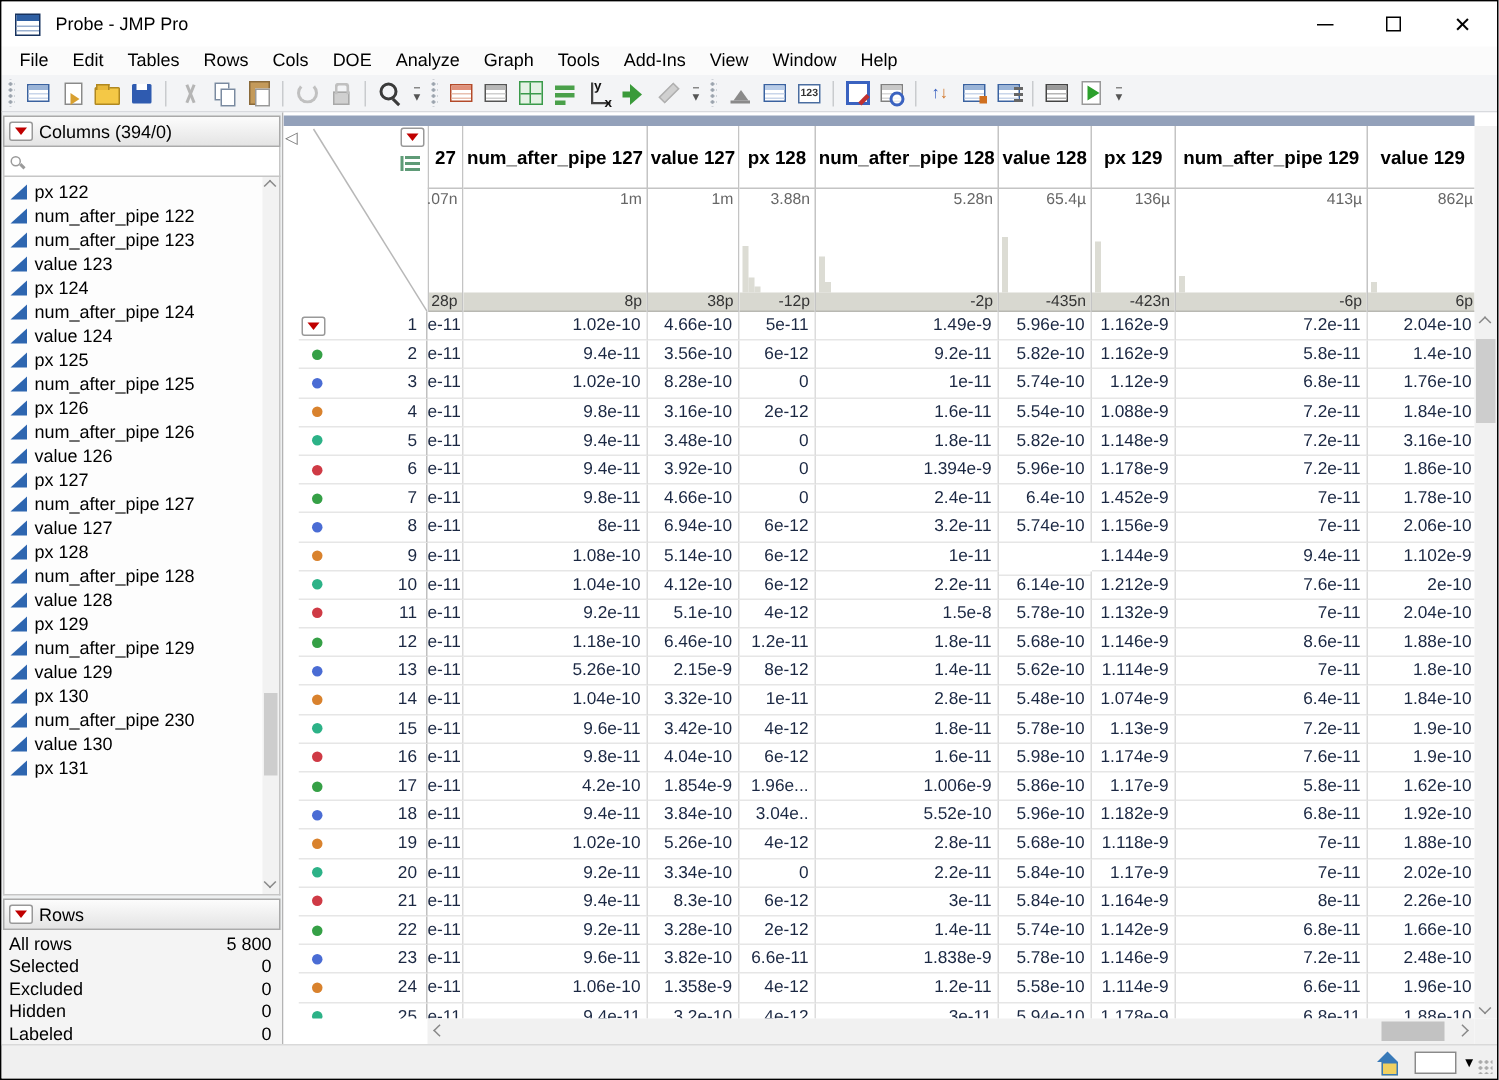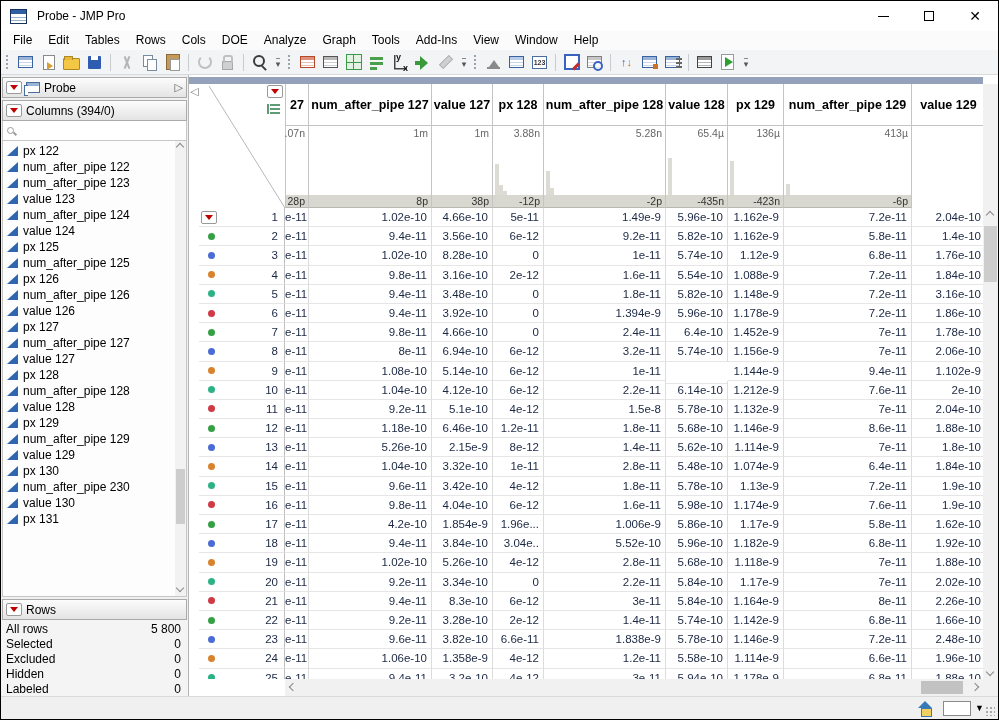--- a/index.html
+++ b/index.html
@@ -258,26 +258,20 @@
         <span class="tbi icon-run-script"></span>
         <span class="tbi icon-overflow"></span>
       </div>
     </div>
 
   <div class="main">
 
     <div class="sidebar">
       <div class="panel-hd">
         <span class="rt-btn"></span>
-        <span class="win-icon"></span>
-        <span class="panel-title">Probe</span>
-        <span class="panel-exp">▷</span>
-      </div>
-      <div class="panel-hd">
-        <span class="rt-btn"></span>
         <span class="panel-title">Columns (394/0)</span>
       </div>
       <div class="searchrow">
         <span class="sb-mag"></span>
         <input class="search-input" style="">
       </div>
       <div class="col-list">
         <div class="col-item">
             <span class="cont-icon"></span>
             <span class="col-label">px 122</span>
@@ -286,20 +280,24 @@
             <span class="cont-icon"></span>
             <span class="col-label">num_after_pipe 122</span>
           </div>
           <div class="col-item">
             <span class="cont-icon"></span>
             <span class="col-label">num_after_pipe 123</span>
           </div>
           <div class="col-item">
             <span class="cont-icon"></span>
             <span class="col-label">value 123</span>
+          </div>
+          <div class="col-item">
+            <span class="cont-icon"></span>
+            <span class="col-label">px 124</span>
           </div>
           <div class="col-item">
             <span class="cont-icon"></span>
             <span class="col-label">num_after_pipe 124</span>
           </div>
           <div class="col-item">
             <span class="cont-icon"></span>
             <span class="col-label">value 124</span>
           </div>
           <div class="col-item">
@@ -465,20 +463,25 @@
           <div class="graph-cell" style="width: 56px; flex: 0 0 auto;">
             <span class="gmax">136µ</span>
             <div class="hist-bar" style="left: 2px; height: 34px;"></div>
             <span class="gmin">-423n</span>
           </div>
           <div class="graph-cell" style="width: 128px; flex: 0 0 auto;">
             <span class="gmax">413µ</span>
             <div class="hist-bar" style="left: 2px; height: 11px;"></div>
             <span class="gmin">-6p</span>
           </div>
+          <div class="graph-cell" style="width: 74px; flex: 0 0 auto;">
+            <span class="gmax">862µ</span>
+            <div class="hist-bar" style="left: 2px; height: 7px;"></div>
+            <span class="gmin">6p</span>
+          </div>
         </div>
 
       <div class="body">
           <div class="row">
             <div class="rh">
               <span class="dot" style="background: rgb(207, 58, 69);"></span>
               <span class="rn">1</span>
             </div>
             <div class="cell" style="width: 24px;">e-11</div>
             <div class="cell" style="width: 123px;">1.02e-10</div>

